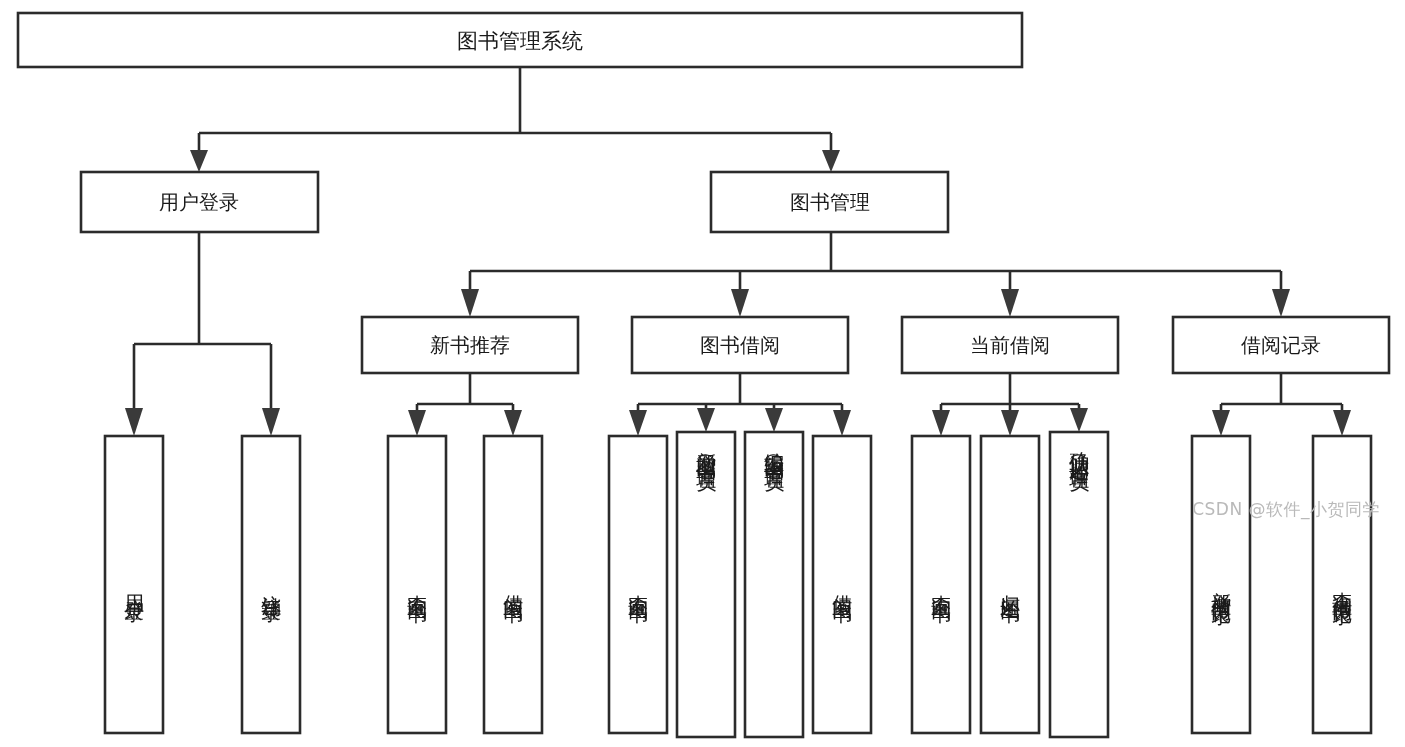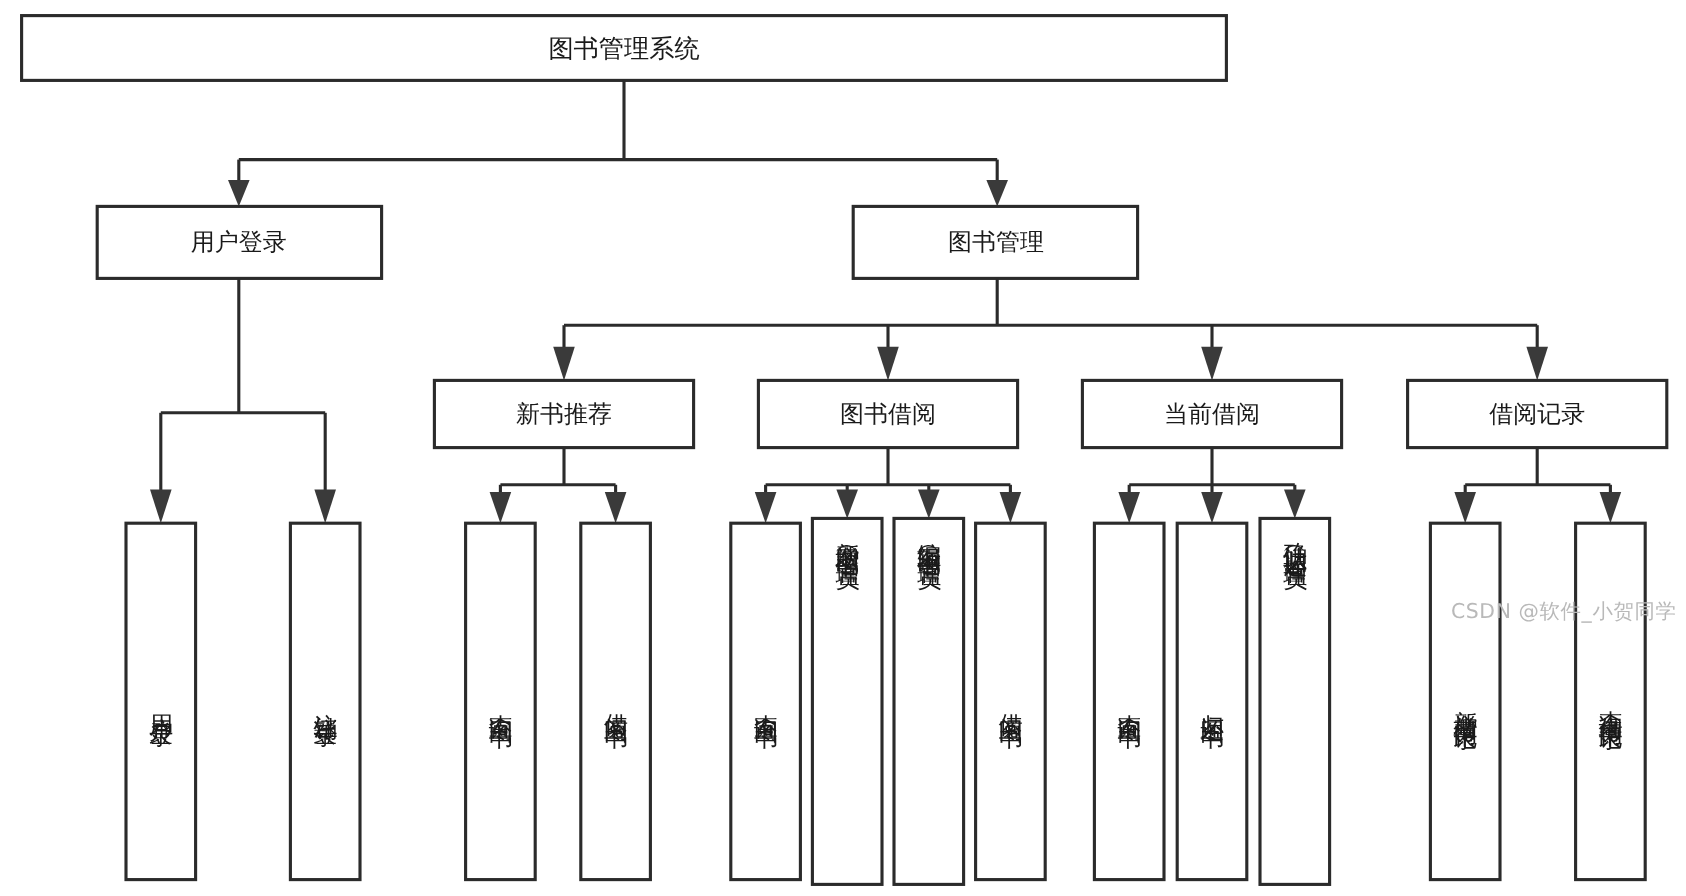--- a/index.html
+++ b/index.html
@@ -68,21 +68,21 @@
     text-orientation: upright;
     font-family: "DejaVu Sans", "Liberation Sans", sans-serif;
     font-size: 20px;
     line-height: 1.18;
     letter-spacing: 3px;
     color: #1a1a1a;
     white-space: nowrap;
   }
   #watermark {
     position: absolute;
-    right: 8px;
+    right: 25px;
     bottom: 6px;
     font-family: "DejaVu Sans", "Liberation Sans", sans-serif;
     font-size: 17px;
     color: #b9b9b9;
     white-space: nowrap;
     letter-spacing: 0.5px;
   }
 </style>
 </head>
 <body>

